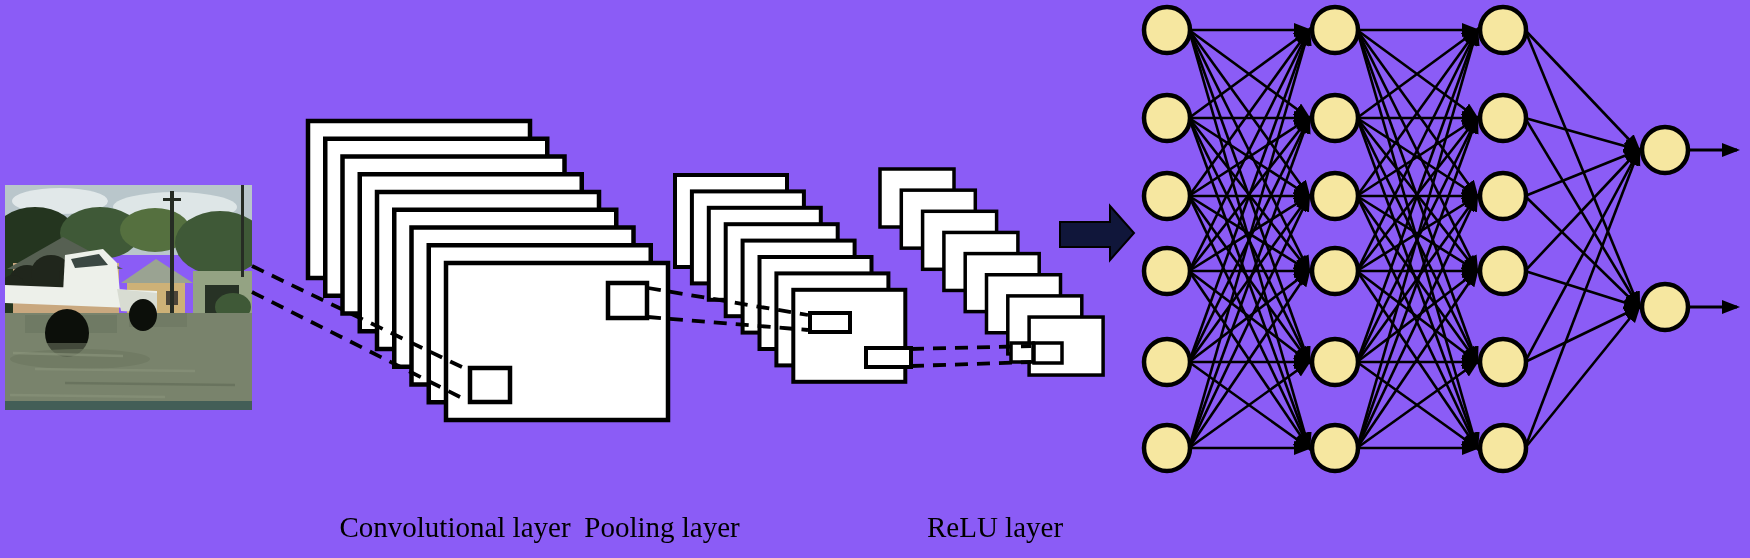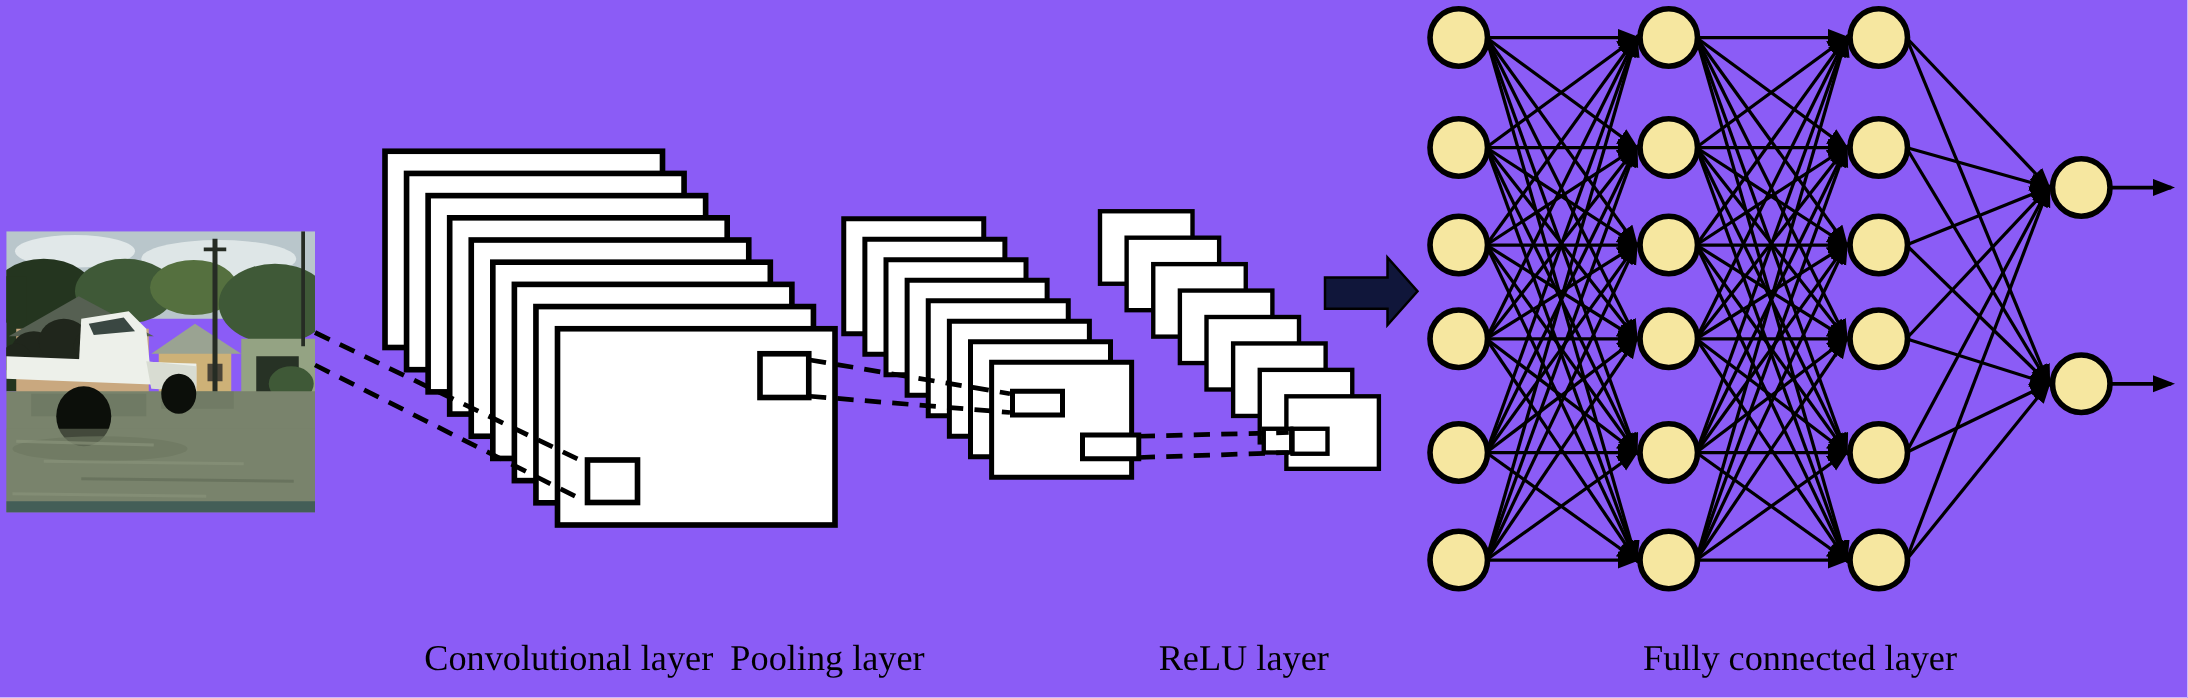--- a/index.html
+++ b/index.html
@@ -227,14 +227,13 @@
         <circle cx="1503" cy="362" r="23" fill="#f6e7a0" stroke="#000000" stroke-width="4.5"></circle>
         <circle cx="1503" cy="448" r="23" fill="#f6e7a0" stroke="#000000" stroke-width="4.5"></circle>
         <circle cx="1665" cy="150" r="23" fill="#f6e7a0" stroke="#000000" stroke-width="4.5"></circle>
         <circle cx="1665" cy="307" r="23" fill="#f6e7a0" stroke="#000000" stroke-width="4.5"></circle>
       </g>
   </svg>
 
   <div class="layer-label" style="left:455px">Convolutional layer</div>
   <div class="layer-label" style="left:995px">ReLU layer</div>
   <div class="layer-label" style="left:662px">Pooling layer</div>
-  <div class="layer-label" style="left:1440px">Fully connected layer</div>
 </div>
 
 </body></html>

